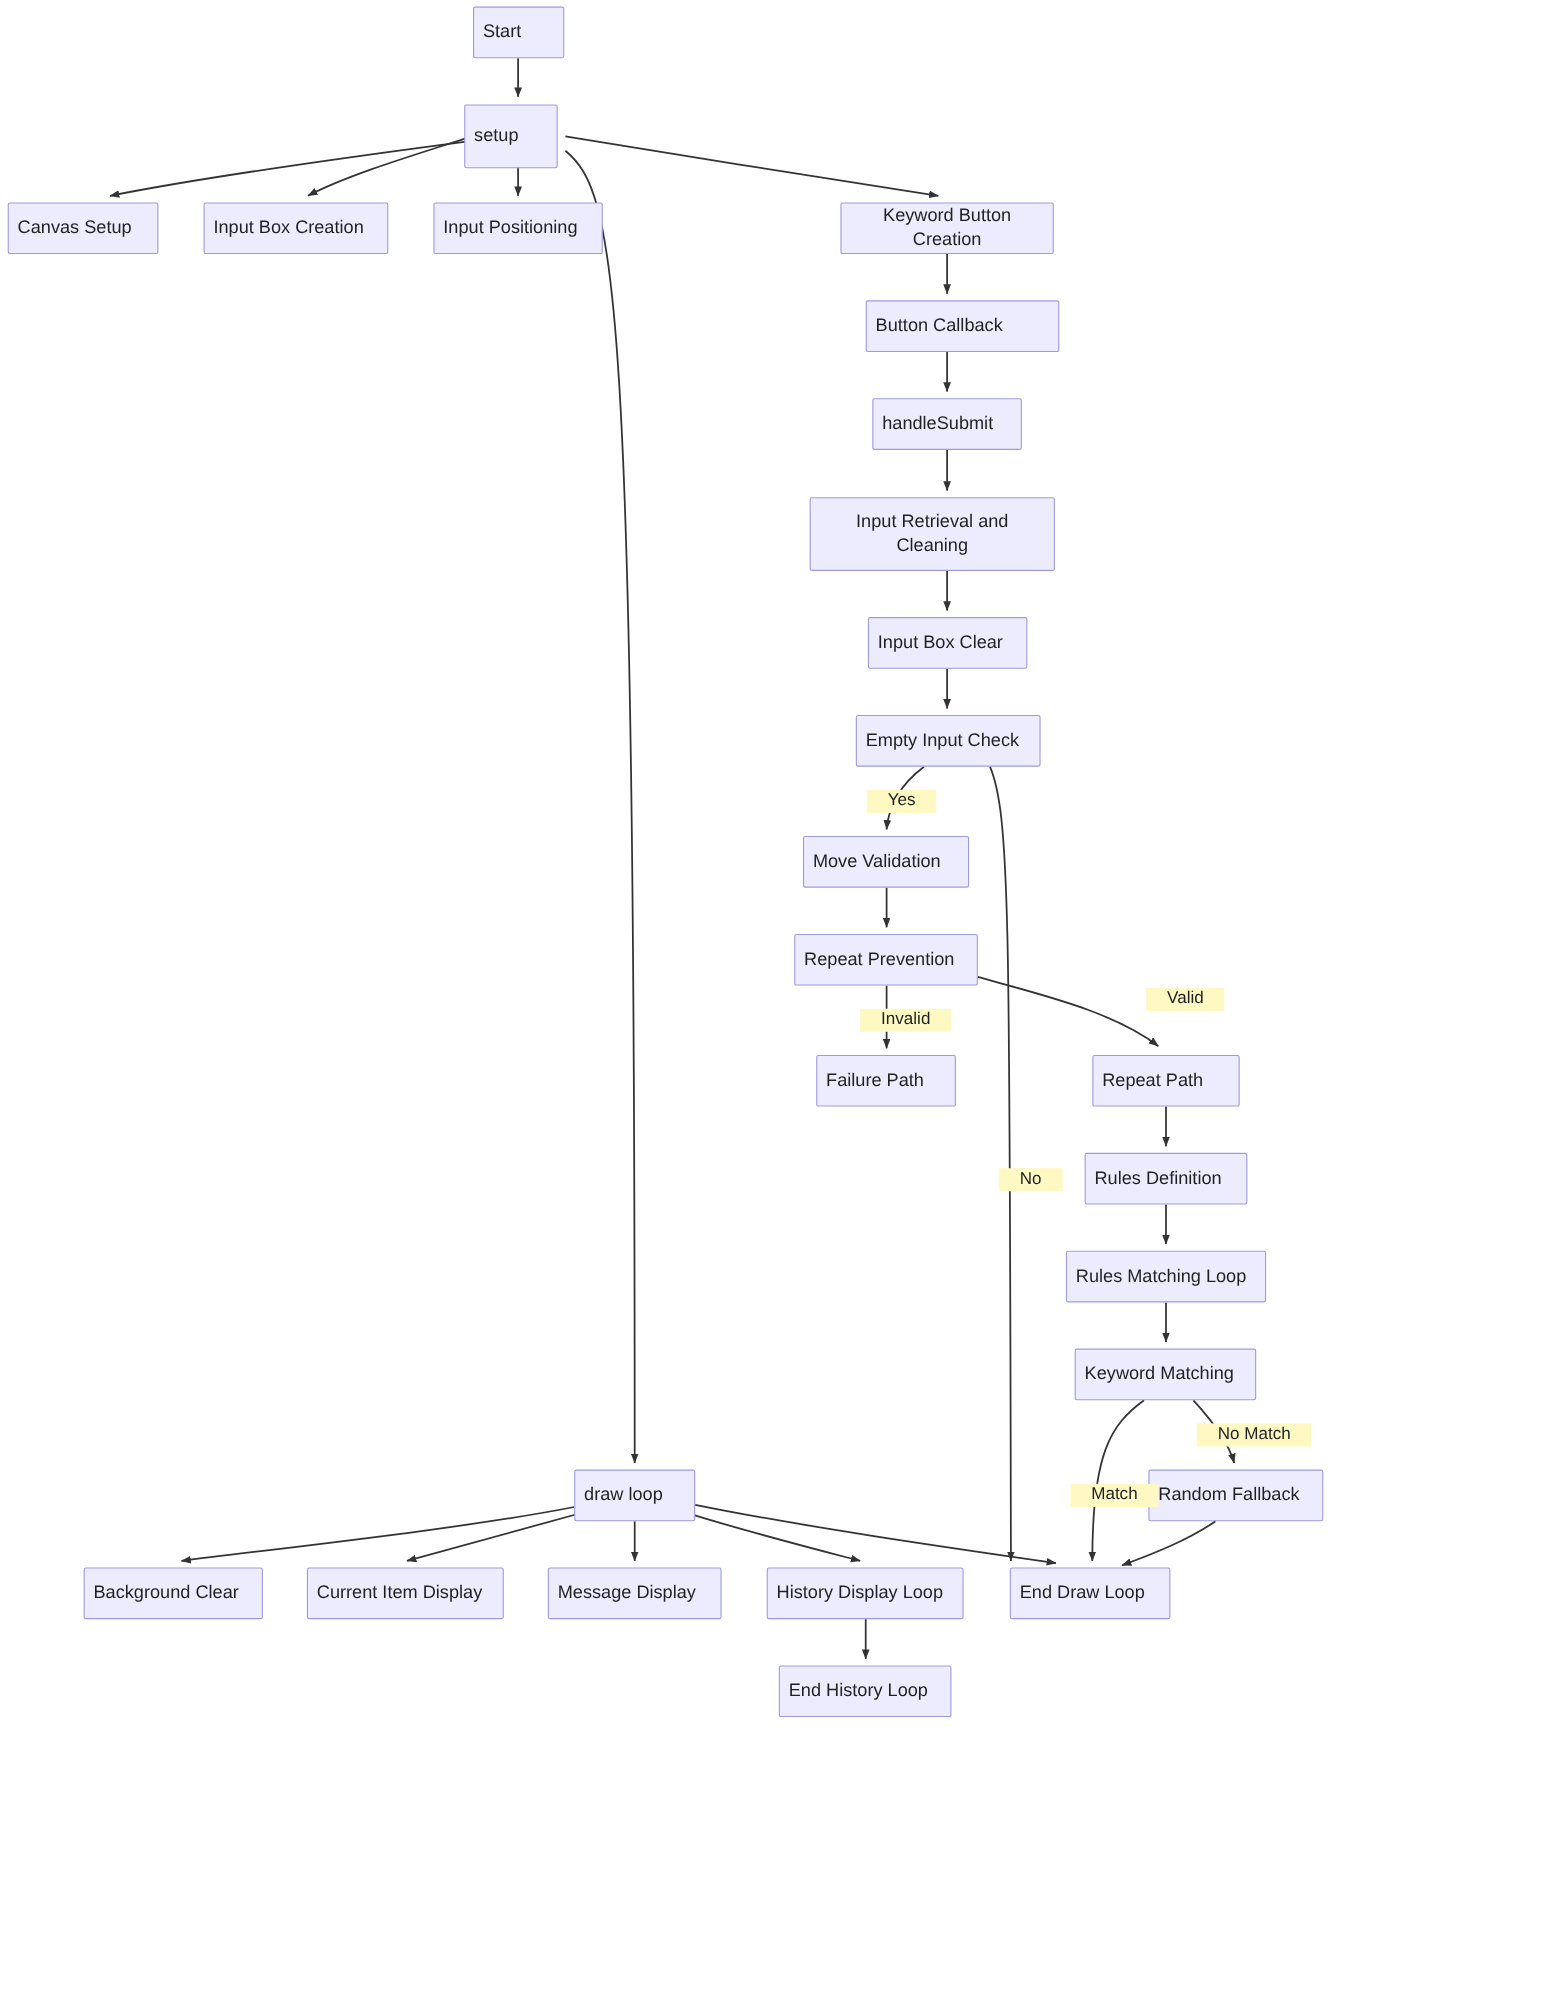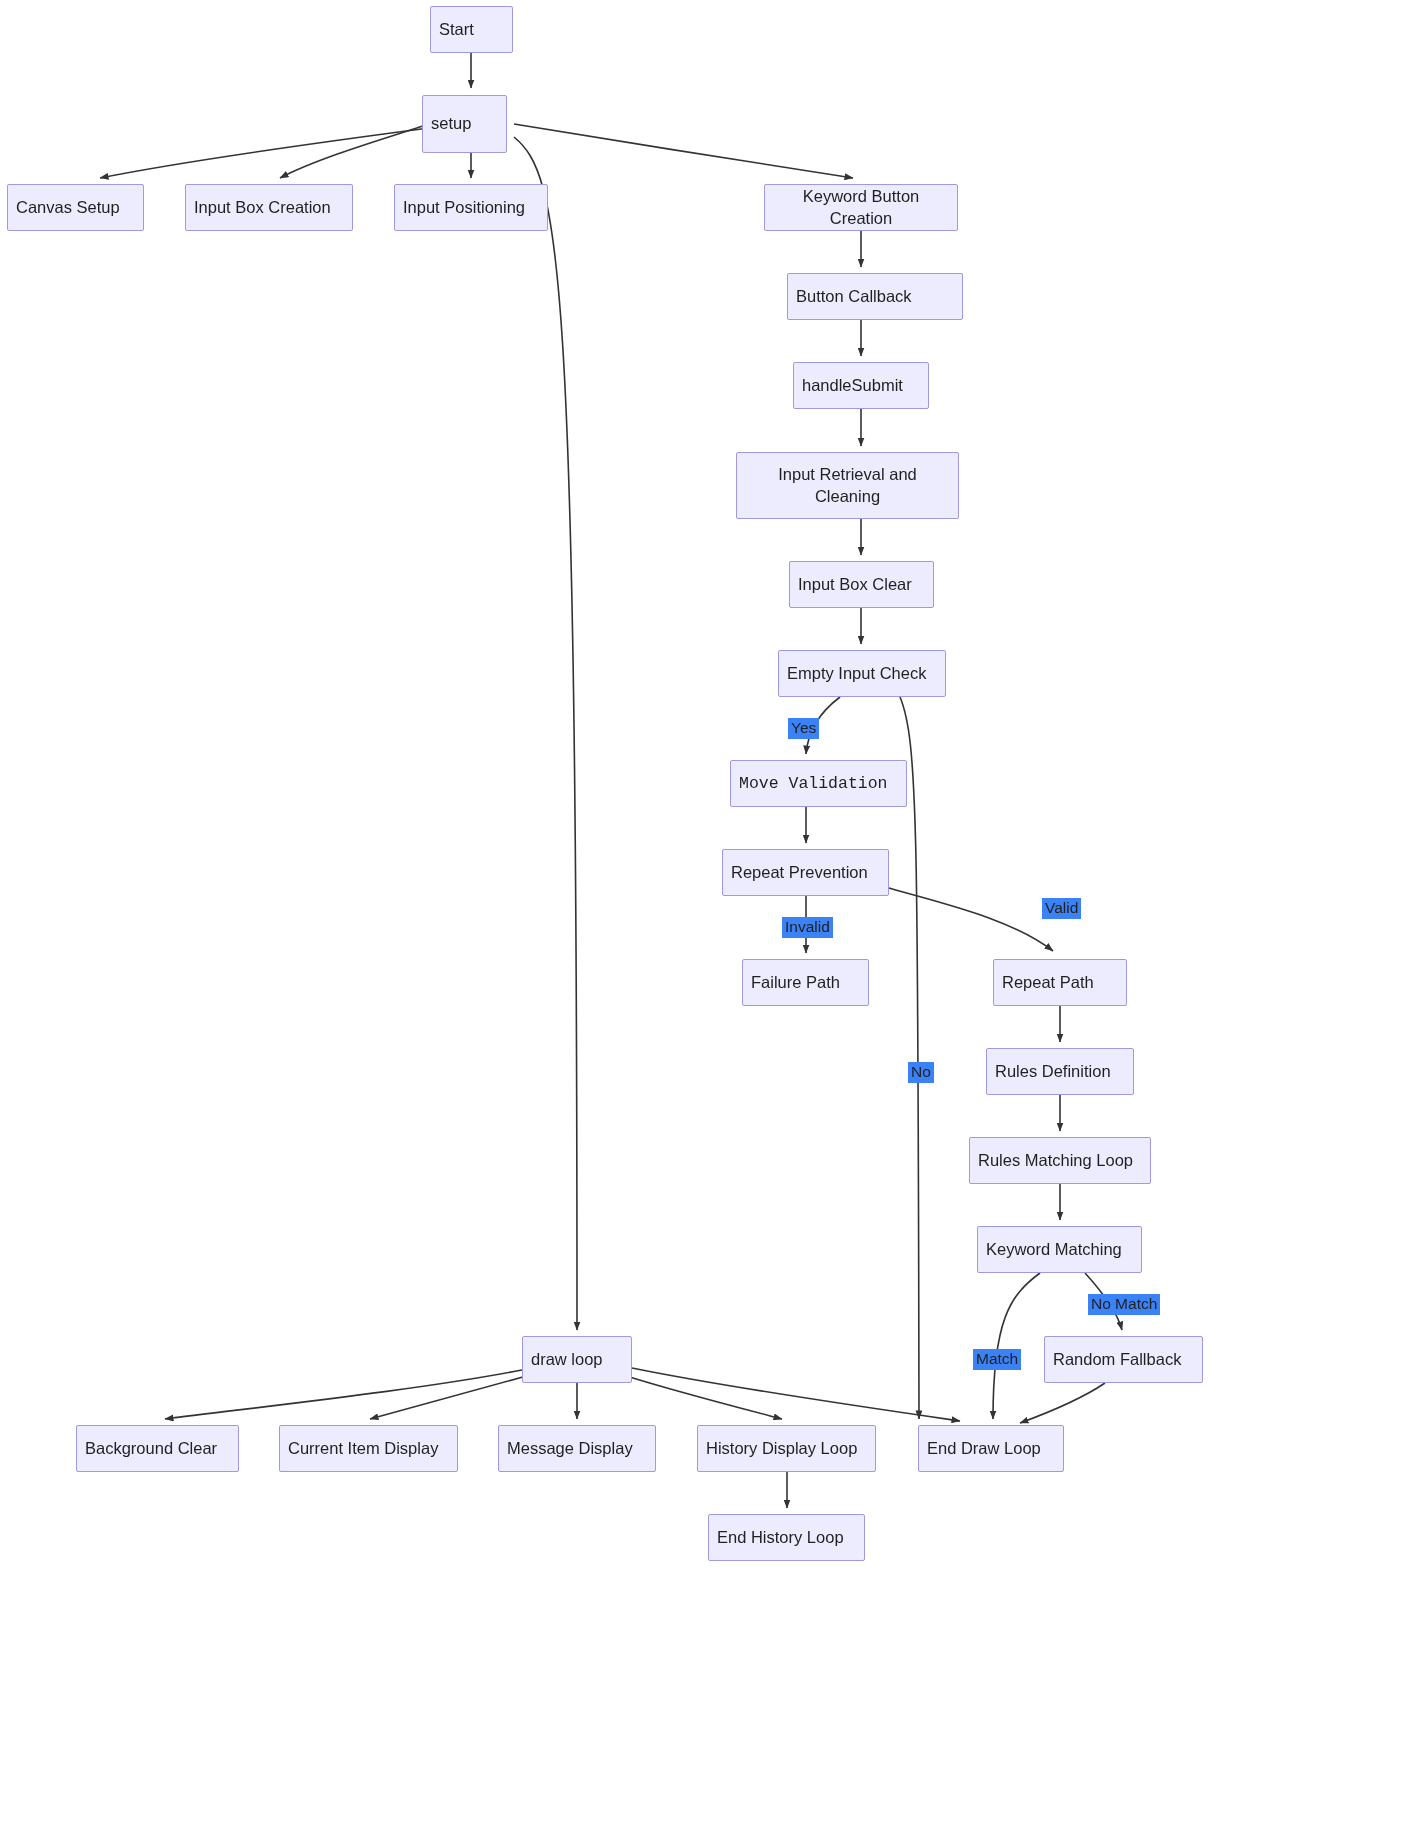--- a/index.html
+++ b/index.html
@@ -41,25 +41,25 @@
     align-items: center;
     text-align: center;
     color: #1f2020;
     font-size: 16.5px;
     line-height: 1.28;
     padding: 4px 8px;
     z-index: 2;
   }
   .edge-label {
     position: absolute;
-    background: #3b82f6;
+    background: #fef9c3;
     color: #1f2020;
     font-size: 15.5px;
     line-height: 1.2;
-    padding: 1px 3px;
+    padding: 1px 19px;
     white-space: nowrap;
     z-index: 3;
   }
 </style>
 </head>
 <body>
 
 <div id="diagram-root">
 
   <svg id="edge-layer" viewBox="0 0 1412 1830">
@@ -127,21 +127,21 @@
       </div>
       <div class="node" style="left: 736px; top: 452px; width: 223px; height: 67px;">
         <span>Input Retrieval and Cleaning</span>
       </div>
       <div class="node" style="left: 789px; top: 561px; width: 145px; height: 47px;">
         <span>Input Box Clear</span>
       </div>
       <div class="node" style="left: 778px; top: 650px; width: 168px; height: 47px;">
         <span>Empty Input Check</span>
       </div>
-      <div class="node" style="left: 730px; top: 760px; width: 177px; height: 47px; font-family: Liberation Mono, monospace;">
+      <div class="node" style="left: 730px; top: 760px; width: 151px; height: 47px;">
         <span>Move Validation</span>
       </div>
       <div class="node" style="left: 722px; top: 849px; width: 167px; height: 47px;">
         <span>Repeat Prevention</span>
       </div>
       <div class="node" style="left: 742px; top: 959px; width: 127px; height: 47px;">
         <span>Failure Path</span>
       </div>
       <div class="node" style="left: 993px; top: 959px; width: 134px; height: 47px;">
         <span>Repeat Path</span>

